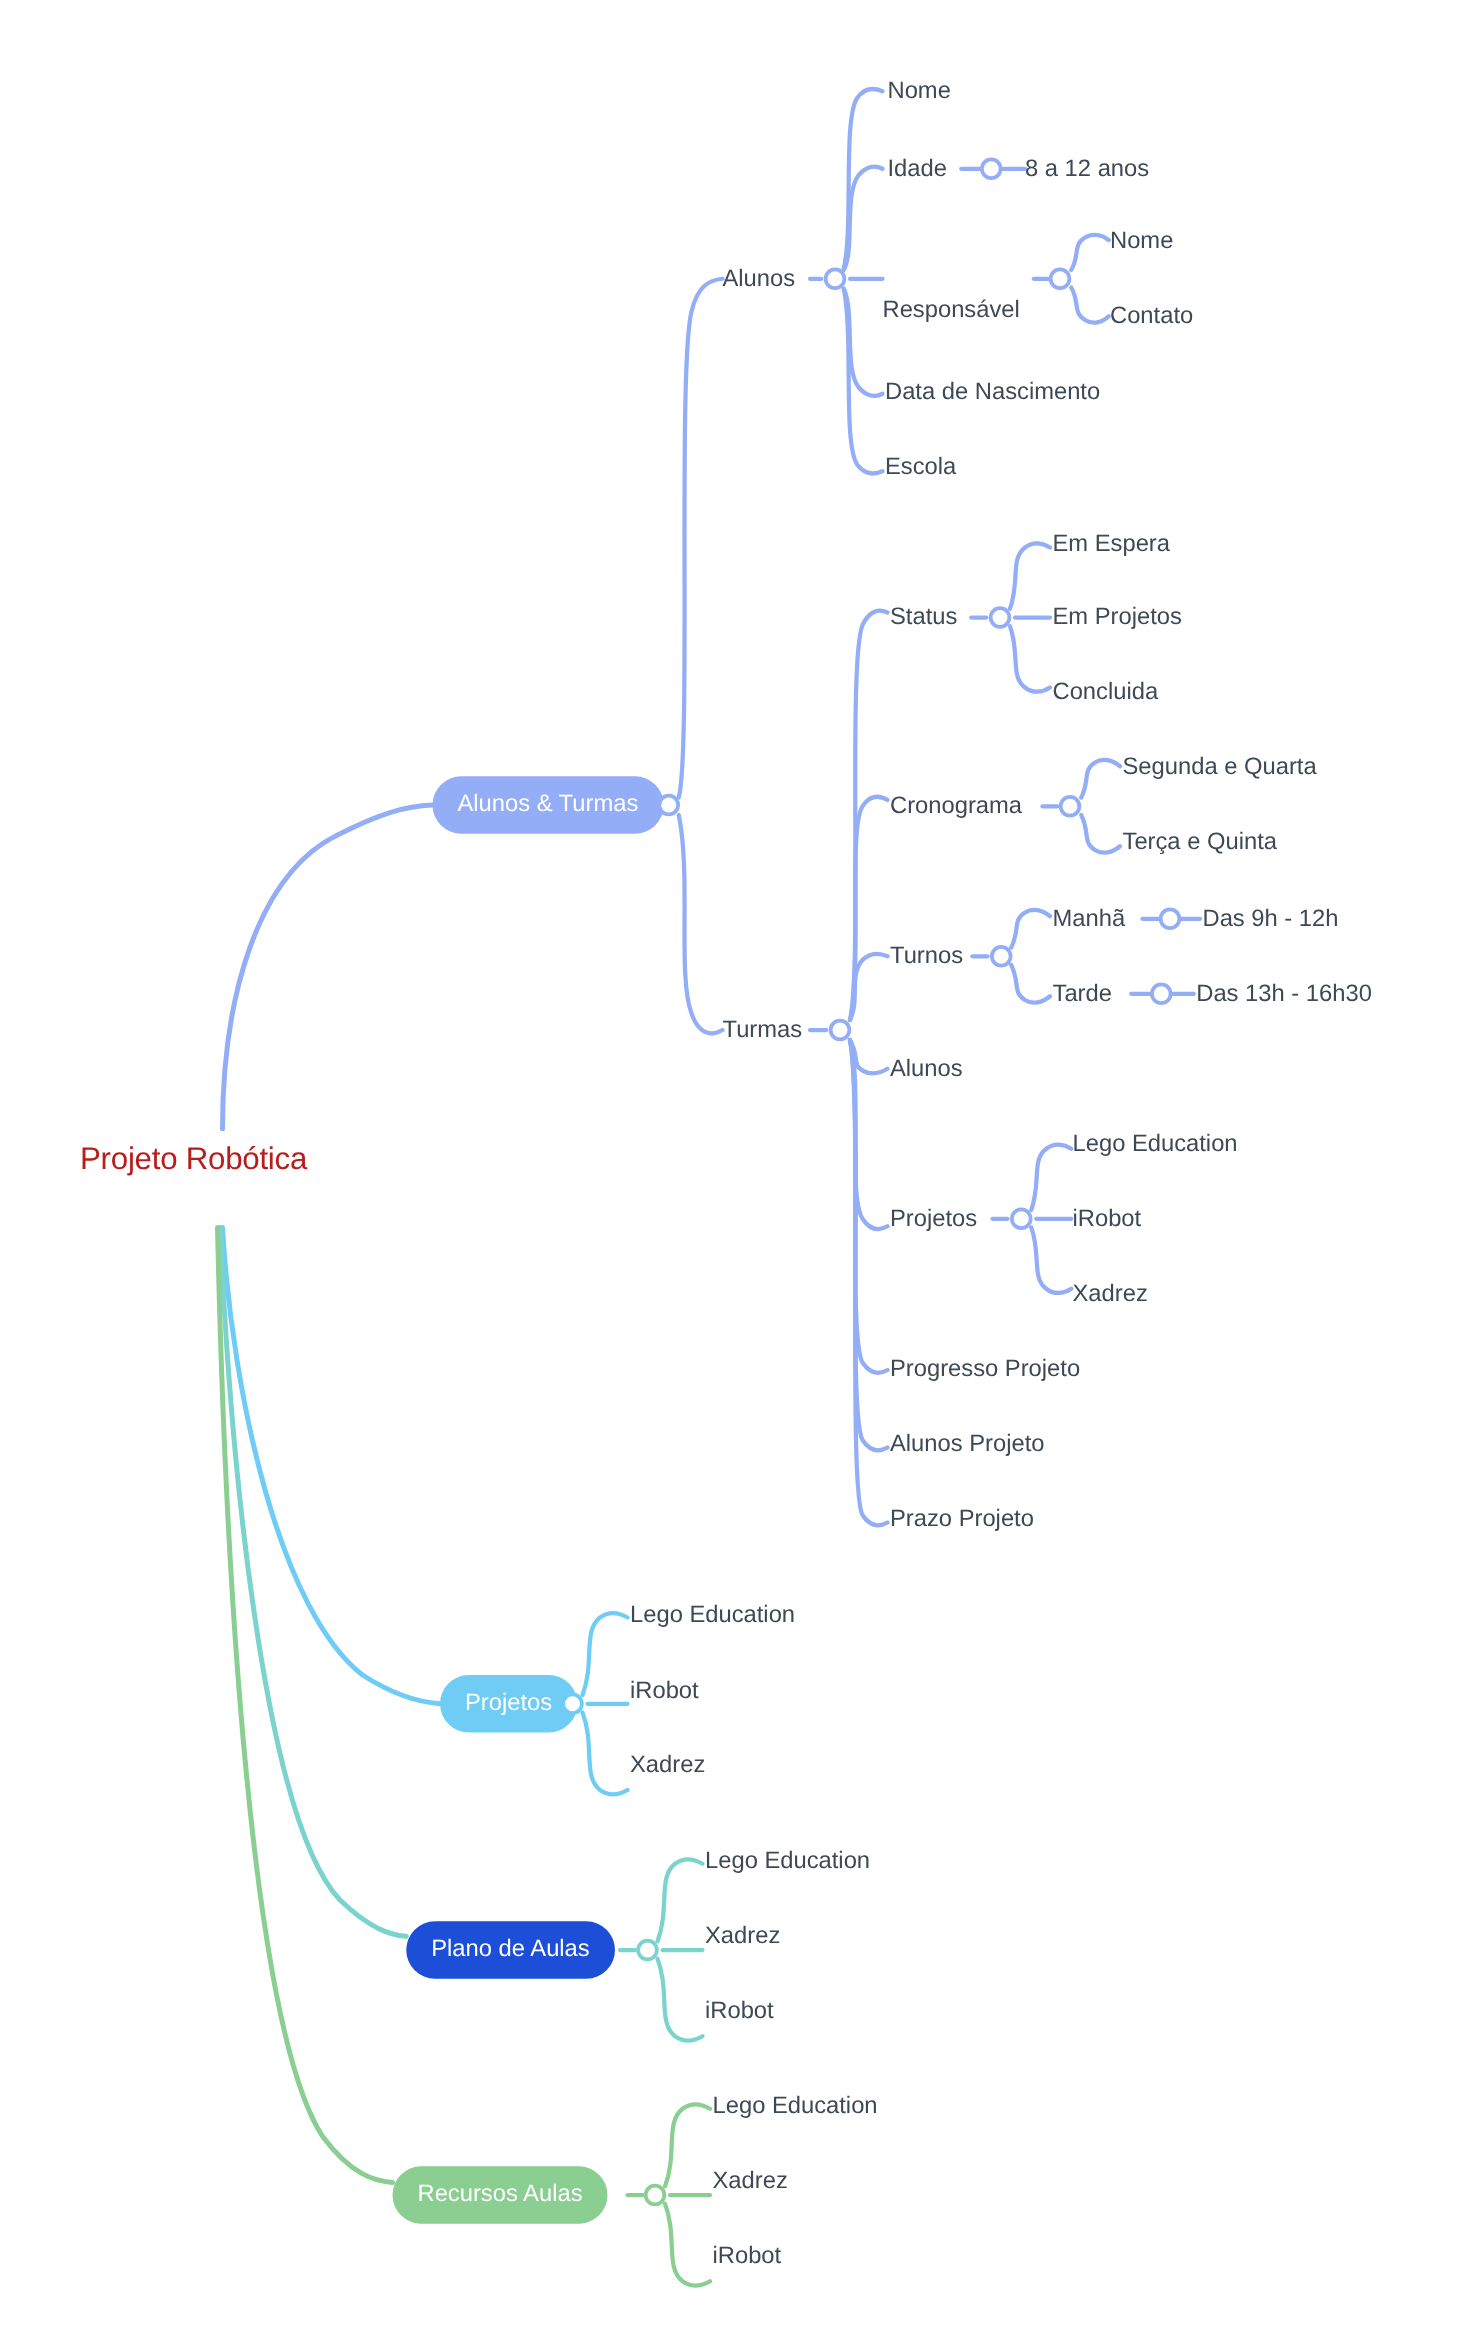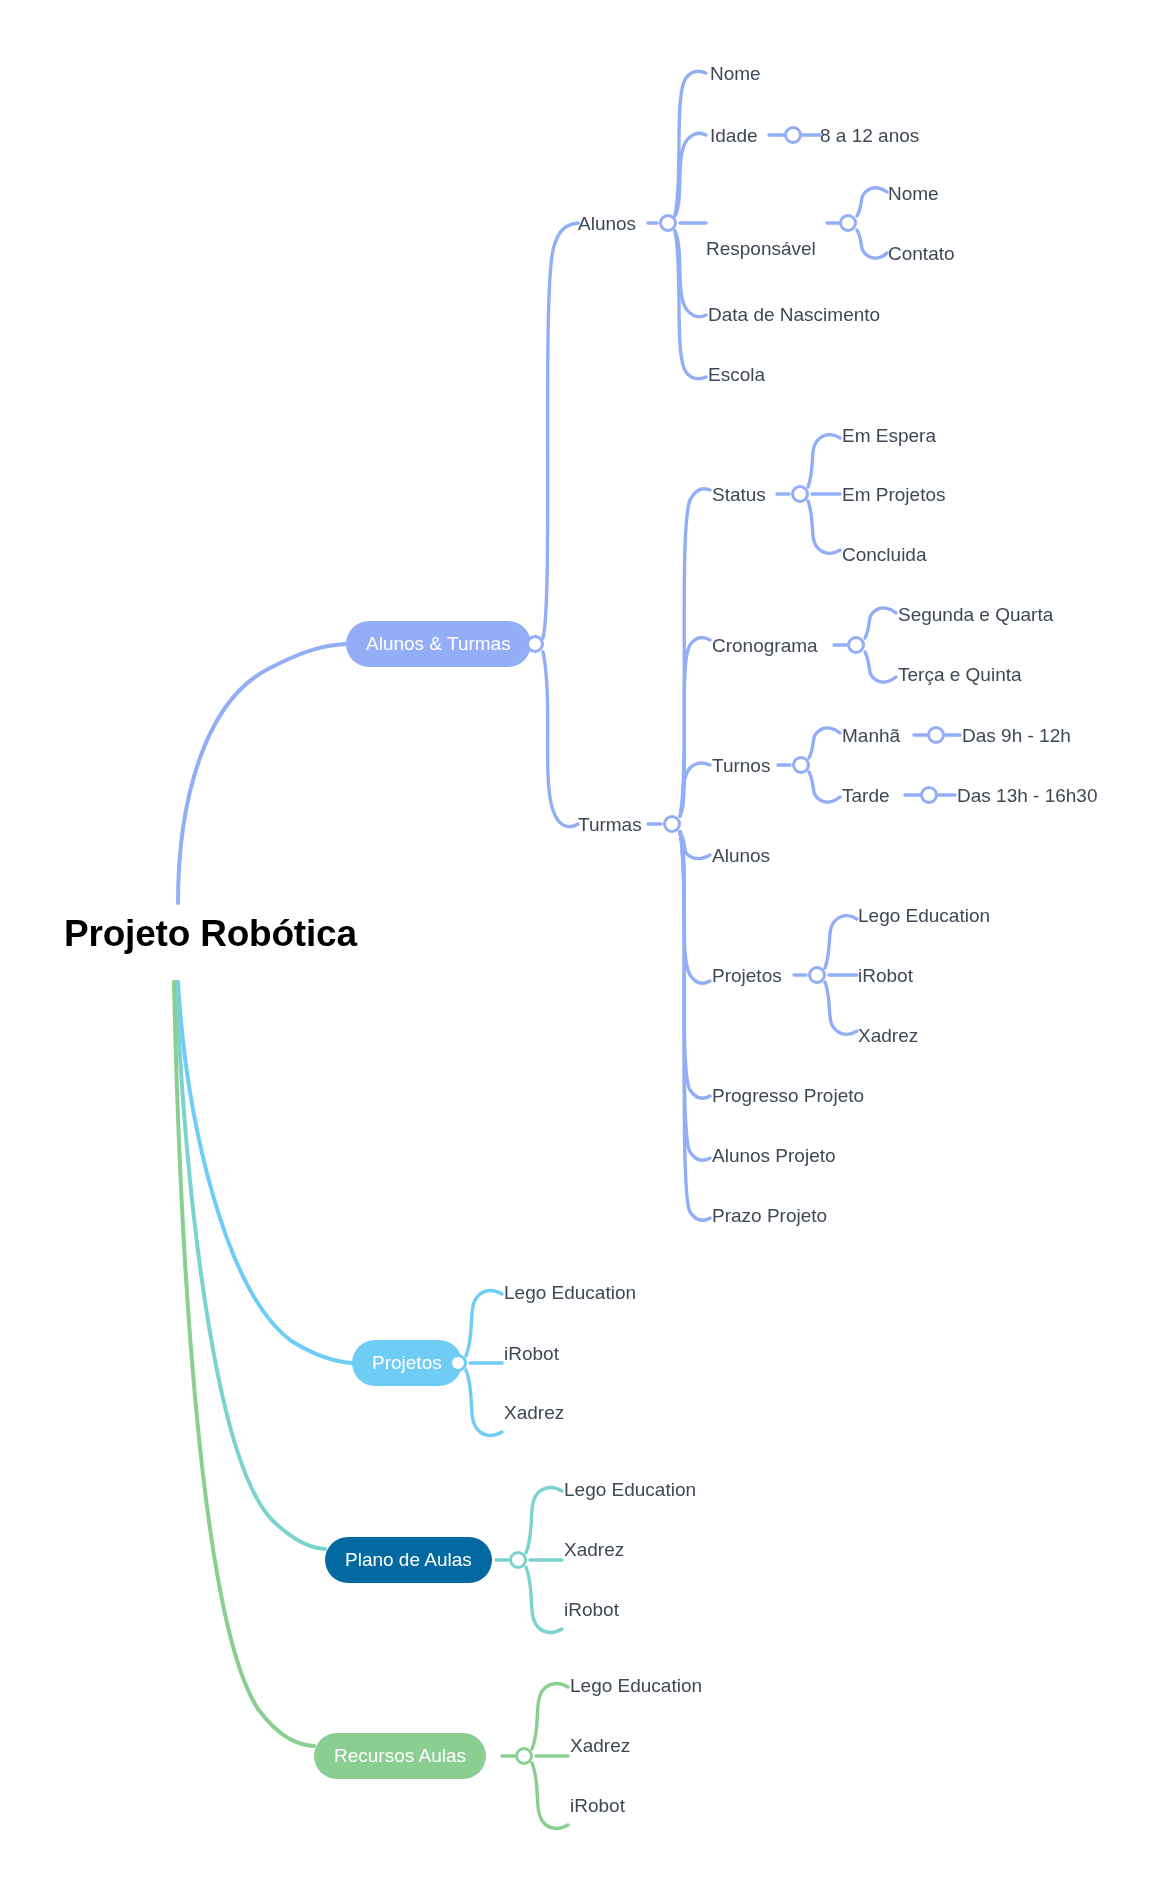--- a/index.html
+++ b/index.html
@@ -18,23 +18,23 @@
   #wires {
     position: absolute;
     left: 0; top: 0;
     width: 1169px;
     height: 1878px;
     pointer-events: none;
   }
   
   .root-title {
     position: absolute;
-    font-size: 37px;
-    font-weight: bold;
-    color: #000000;
+    font-size: 25px;
+    font-weight: normal;
+    color: #b91c1c;
     white-space: nowrap;
     letter-spacing: -0.2px;
   }
   
   .pill {
     position: absolute;
     display: flex;
     align-items: center;
     justify-content: center;
     border-radius: 999px;
@@ -171,21 +171,21 @@
   </svg>
 
   <div class="root-title" style="left:64px; top:913px;">Projeto Robótica</div>
 
   <div class="pill" style="left:346px; top:621px; background:#93aef6;">
     <span>Alunos &amp; Turmas</span>
   </div>
   <div class="pill" style="left:352px; top:1340px; background:#6fcdf5;">
     <span>Projetos</span>
   </div>
-  <div class="pill" style="left:325px; top:1537px; background:#0369a1;">
+  <div class="pill" style="left:325px; top:1537px; background:#1d4ed8;">
     <span>Plano de Aulas</span>
   </div>
   <div class="pill" style="left:314px; top:1733px; background:#8ace92;">
     <span>Recursos Aulas</span>
   </div>
 
   <div class="dot blue" style="left:535px; top:644px;"></div>
   <div class="dot blue" style="left:668px; top:223px;"></div>
   <div class="dot blue" style="left:672px; top:824px;"></div>
   <div class="dot blue" style="left:793px; top:135px;"></div>

